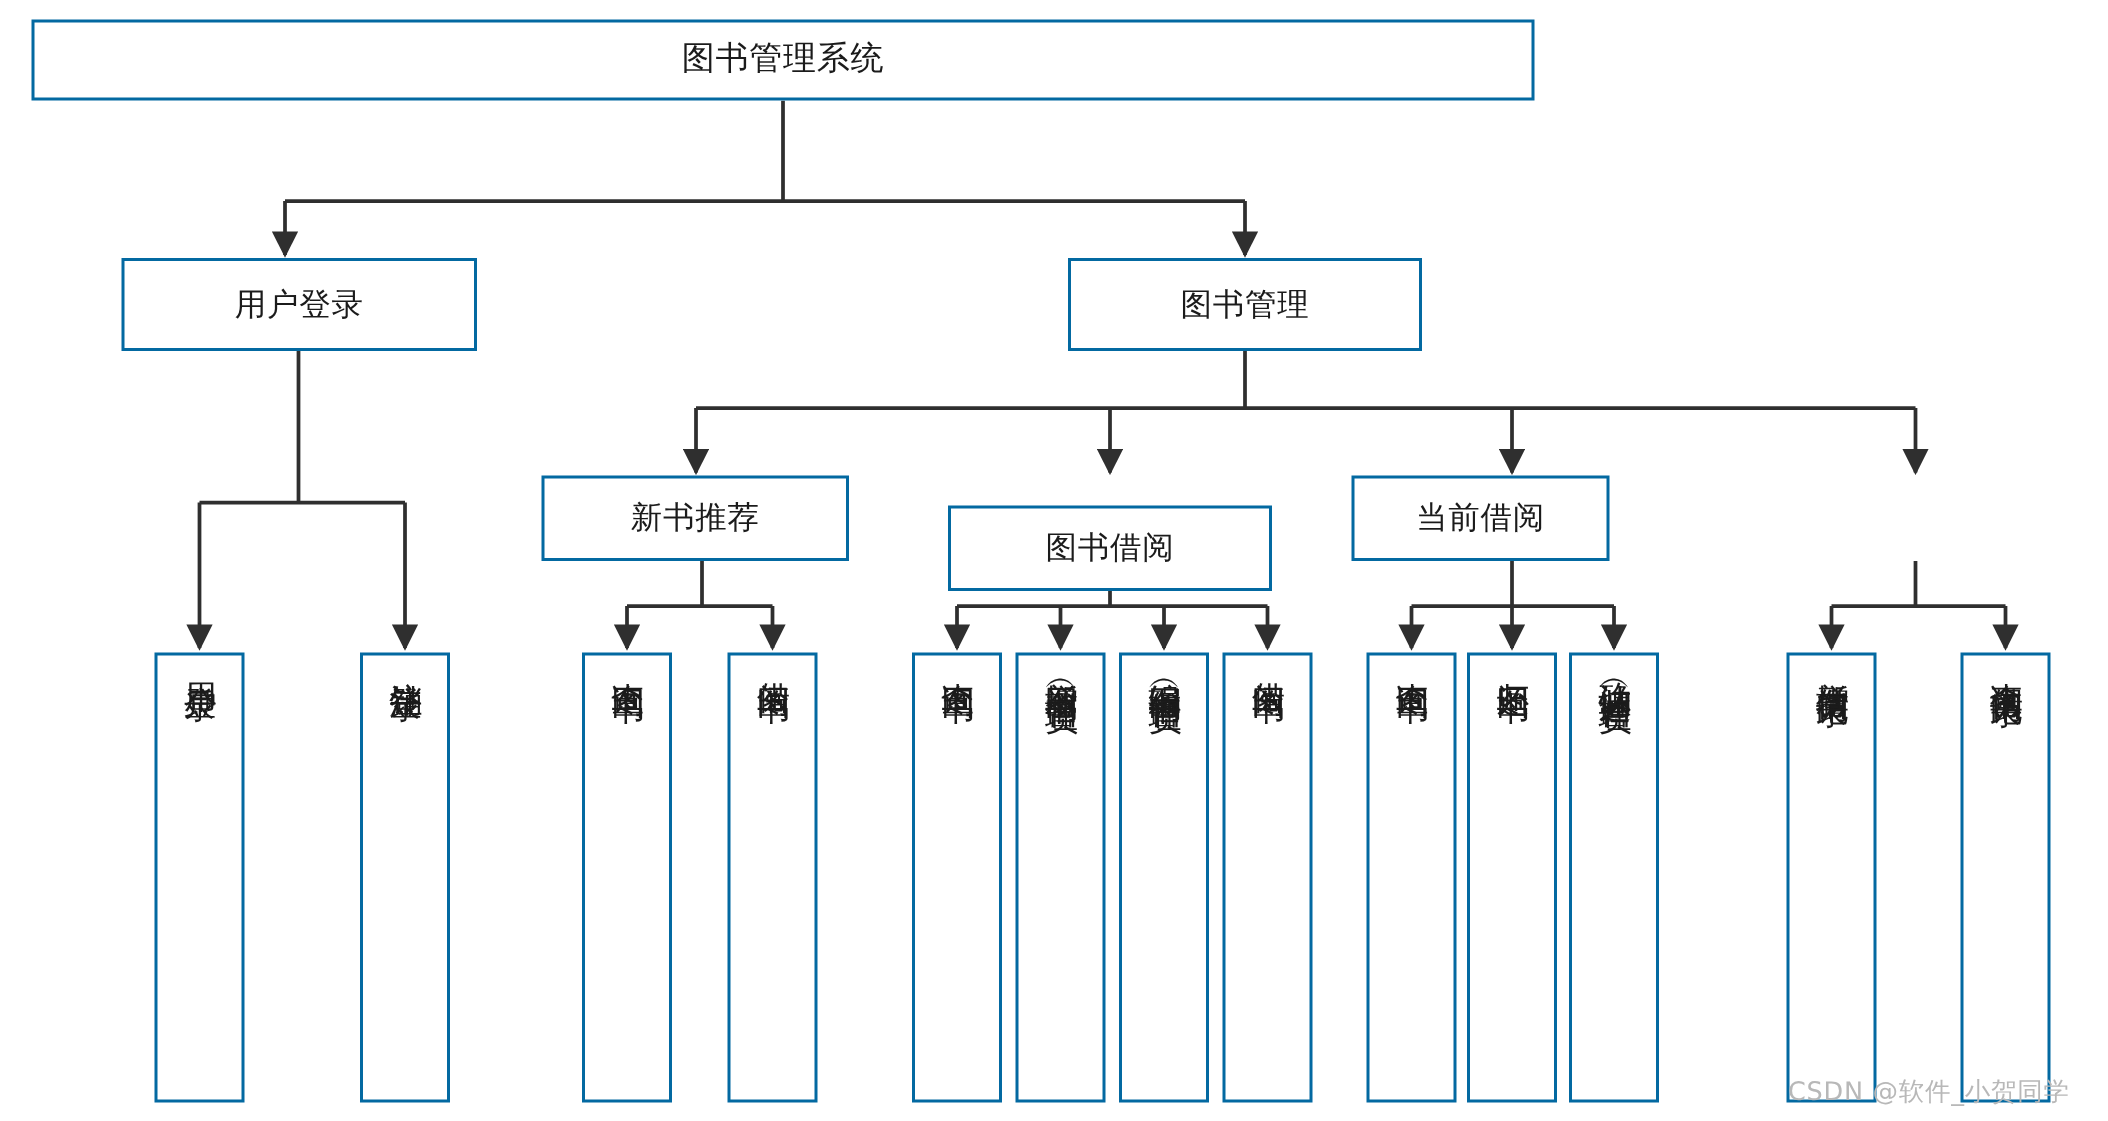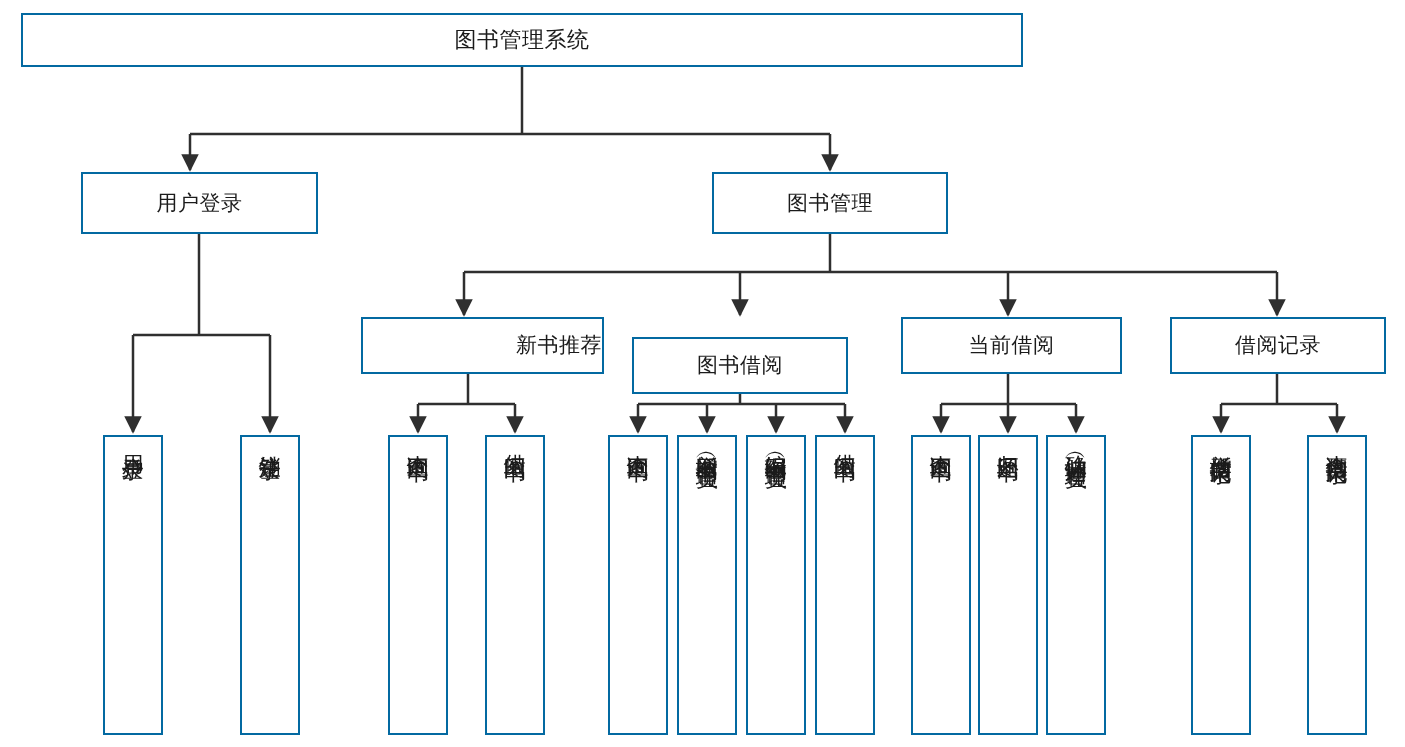--- a/index.html
+++ b/index.html
@@ -130,31 +130,28 @@
     <span class="node-label">图书管理系统</span>
   </div>
 
   <div class="node horizontal" style="left:81px; top:172px; width:237px; height:62px;">
     <span class="node-label">用户登录</span>
   </div>
   <div class="node horizontal" style="left:712px; top:172px; width:236px; height:62px;">
     <span class="node-label">图书管理</span>
   </div>
 
-  <div class="node horizontal" style="left:361px; top:317px; width:243px; height:57px;justify-content:flex-end;">
+  <div class="node horizontal" style="left:361px; top:317px; width:205px; height:57px;">
     <span class="node-label">新书推荐</span>
   </div>
   <div class="node horizontal" style="left:632px; top:317px; width:216px; height:57px;margin-top:20px;">
     <span class="node-label">图书借阅</span>
   </div>
-  <div class="node horizontal" style="left:901px; top:317px; width:221px; height:57px;">
+  <div class="node horizontal" style="left:901px; top:317px; width:172px; height:57px;">
     <span class="node-label">当前借阅</span>
-  </div>
-  <div class="node horizontal" style="left:1170px; top:317px; width:216px; height:57px;">
-    <span class="node-label">借阅记录</span>
   </div>
 
   <div class="node vertical" style="left:103px; top:435px; width:60px; height:300px;">
     <span class="node-label">用户登录</span>
   </div>
   <div class="node vertical" style="left:240px; top:435px; width:60px; height:300px;">
     <span class="node-label">注销登录</span>
   </div>
 
   <div class="node vertical" style="left:388px; top:435px; width:60px; height:300px;">
@@ -187,14 +184,15 @@
     <span class="node-label">确认归还（管理员）</span>
   </div>
 
   <div class="node vertical" style="left:1191px; top:435px; width:60px; height:300px;">
     <span class="node-label">新增借阅记录</span>
   </div>
   <div class="node vertical" style="left:1307px; top:435px; width:60px; height:300px;">
     <span class="node-label">查询借阅记录</span>
   </div>
 
+  <div class="watermark" style="left:1192px; top:716px;">CSDN @软件_小贺同学</div>
 
 </div>
 
 </body></html>

